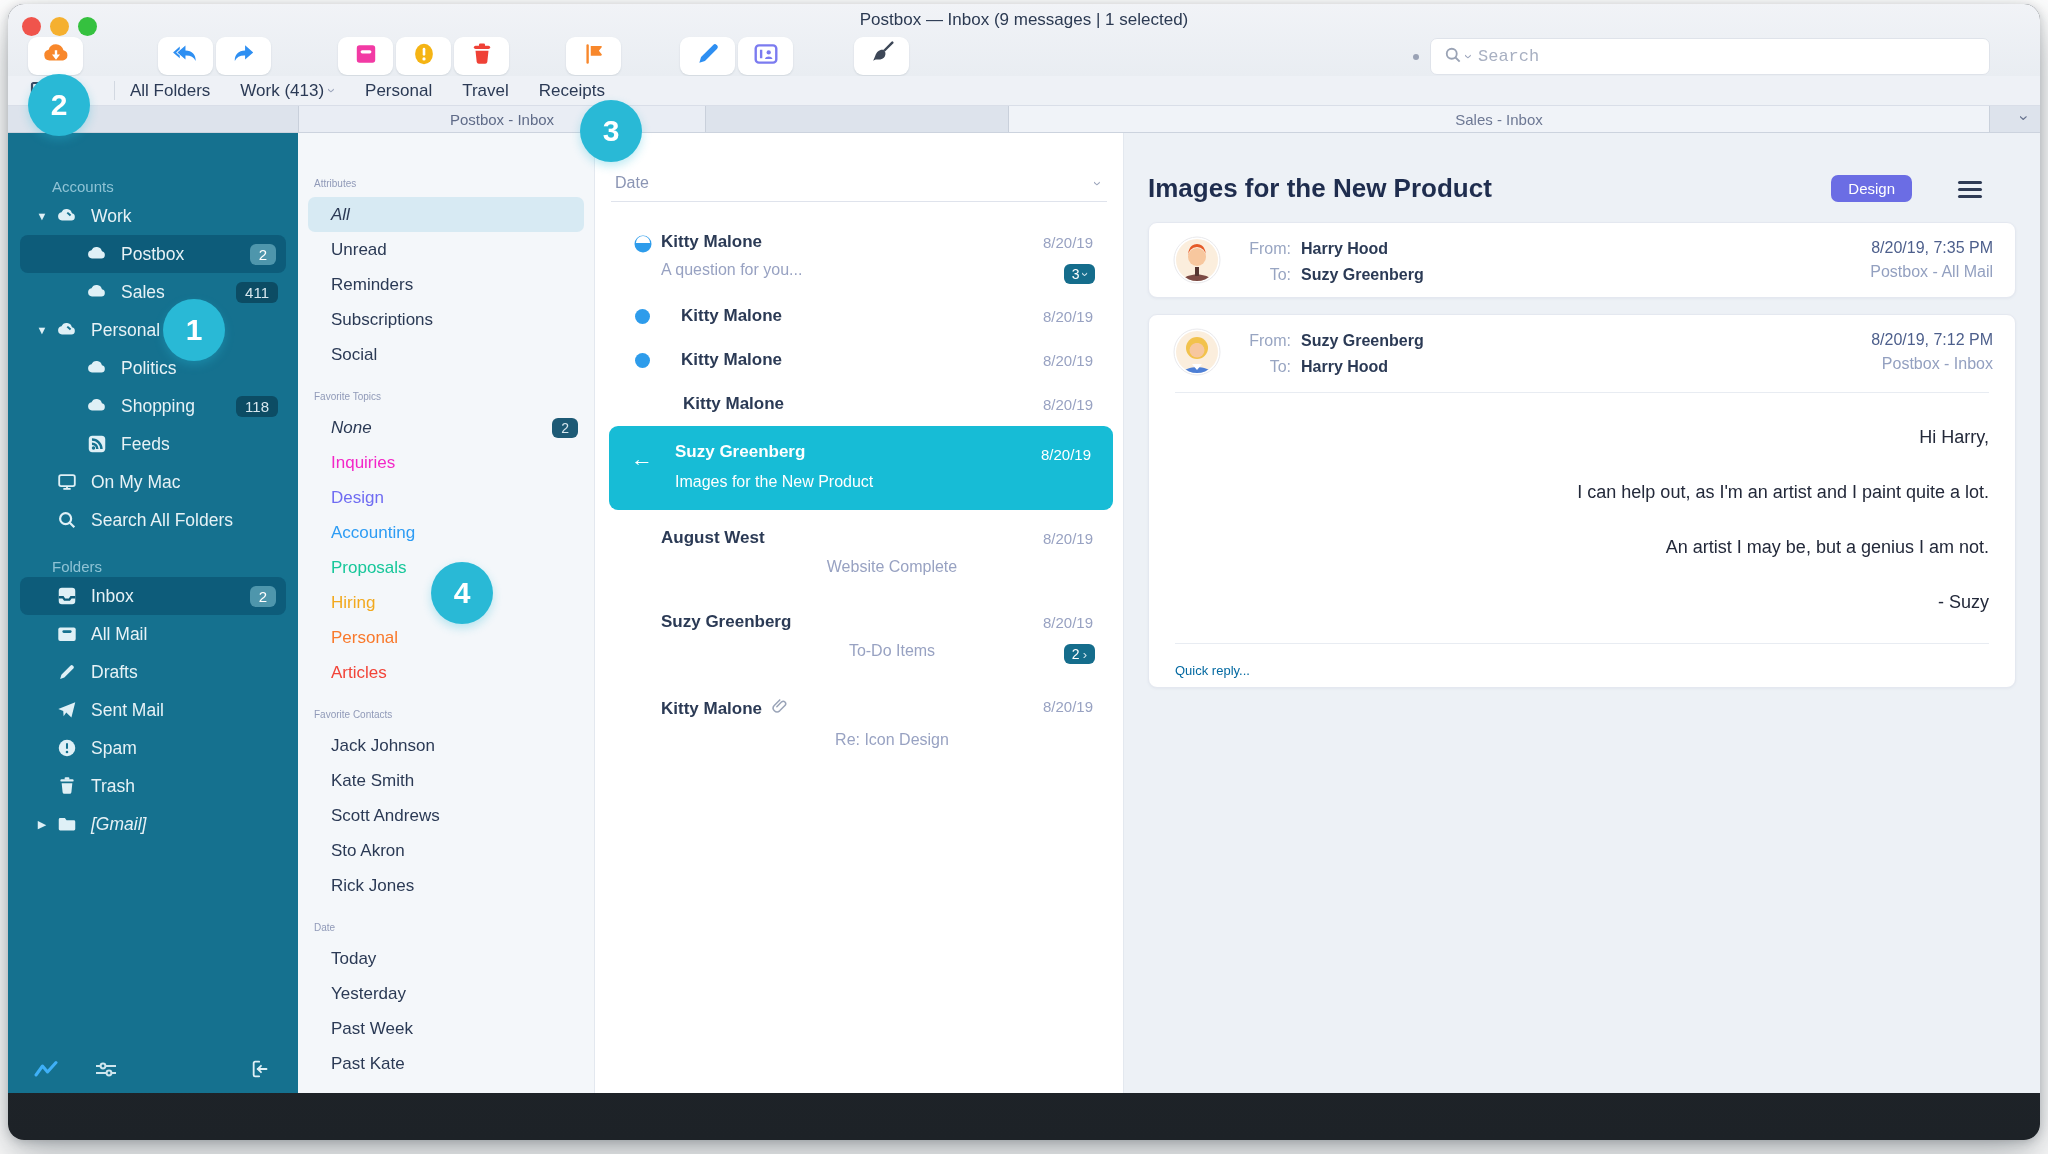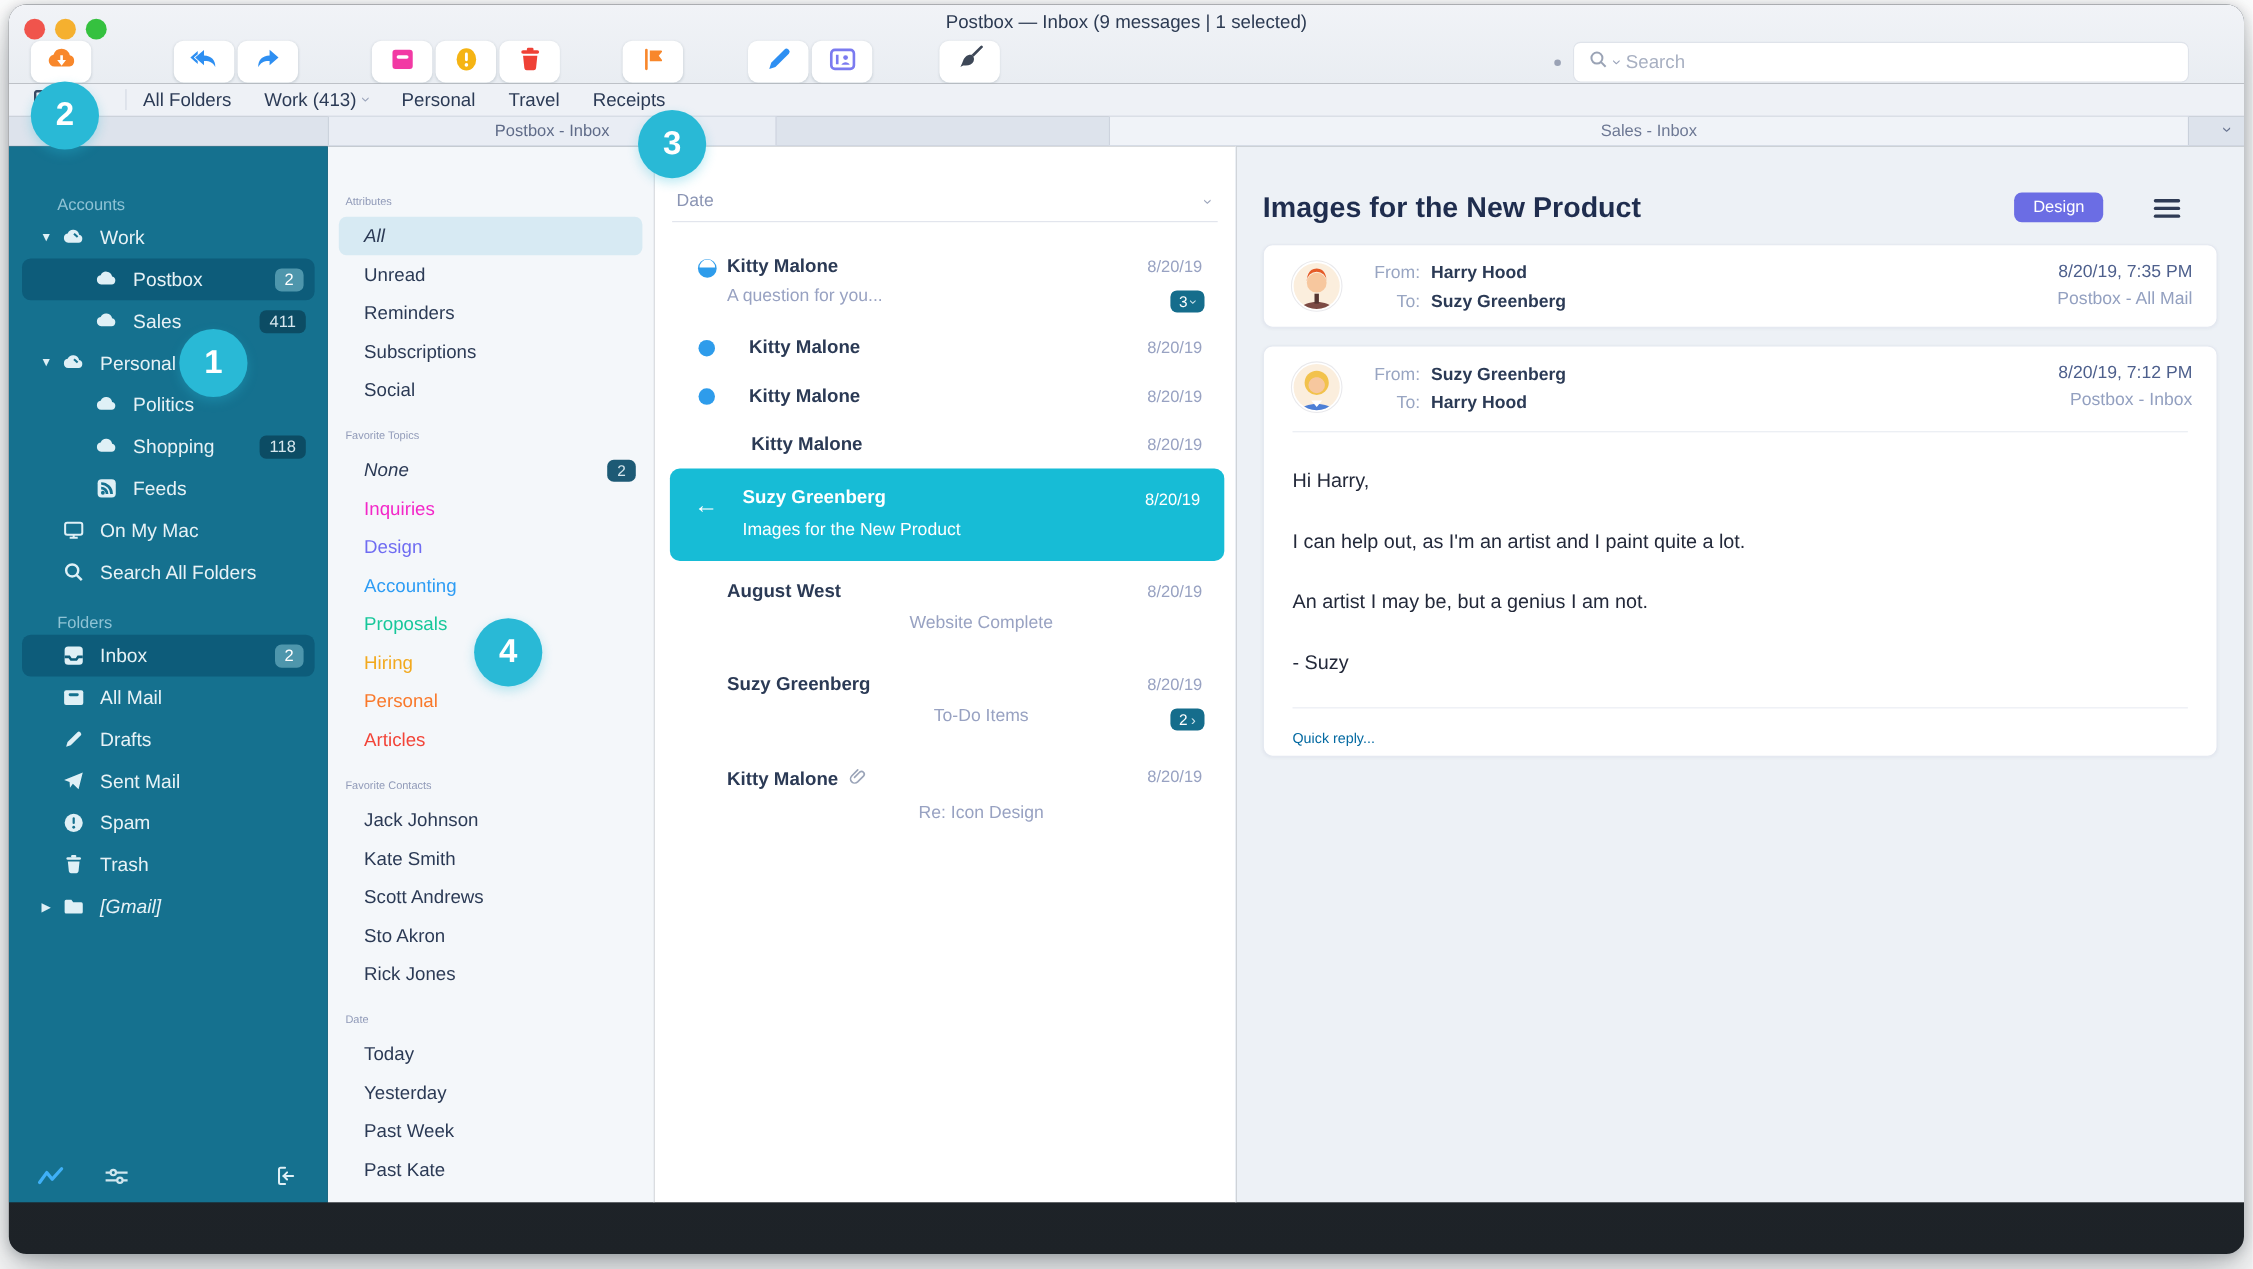--- a/index.html
+++ b/index.html
@@ -12,21 +12,21 @@
   .wintitle { position:absolute; top:6px; left:0; right:0; text-align:center; font-size:17px; color:#2c3a52; font-weight:500; }
   .lights { position:absolute; left:14px; top:13px; display:flex; gap:9px; }
   .light { width:19px; height:19px; border-radius:50%; }
   .l-red{background:#f0544c;} .l-yel{background:#f5b02f;} .l-grn{background:#35c13f;}
   .tbgroup { position:absolute; top:33px; display:flex; gap:3px; }
   .tbtn { width:55px; height:38px; background:#fff; border-radius:9px; display:flex; align-items:center; justify-content:center;
           box-shadow:0 1px 2px rgba(60,75,95,.14); }
   .searchwrap { position:absolute; right:50px; top:34px; display:flex; align-items:center; gap:11px; }
   .searchdot { width:6px; height:6px; border-radius:50%; background:#9aa2b5; }
   .searchbox { width:560px; height:37px; background:#fff; border:1px solid #dfe3ea; border-radius:7px; display:flex; align-items:center; padding:0 12px; gap:4px; }
-  .searchbox input { border:none; outline:none; flex:1; font-size:17px; color:#1d4ed8; font-family:Liberation Sans, sans-serif; background:transparent; }
+  .searchbox input { border:none; outline:none; flex:1; font-size:17px; color:#1d4ed8; font-family:Liberation Mono, monospace; background:transparent; }
   .searchbox input::placeholder { color:#a8b0c2; }
   .chev { display:inline-block; color:#9aa3ba; font-size:15px; transform:rotate(90deg); line-height:1; }
   .chev.right { transform:none; }
   
   .folderbar { height:30px; flex:none; background:#eef1f6; border-bottom:1px solid #d9dee8; position:relative; display:flex; align-items:center; }
   .fb-exit { position:absolute; left:20px; top:3px; }
   .fb-sep { position:absolute; left:106px; top:5px; bottom:5px; width:1px; background:#d2d8e1; }
   .ftabs { display:flex; gap:30px; margin-left:122px; font-size:17px; color:#2b3a55; }
   .ftab { display:flex; align-items:center; gap:6px; }
   
@@ -106,21 +106,21 @@
   .avatar { width:48px; height:48px; margin-right:18px; flex:none; }
   .crows, .cright { display:flex; flex-direction:column; gap:6px; padding-top:3px; }
   .crow { display:flex; font-size:16px; line-height:20px; }
   .clabel { width:52px; text-align:right; color:#98a5c2; margin-right:10px; flex:none; }
   .cname { color:#2b3a55; font-weight:700; }
   .cright { margin-left:auto; text-align:right; }
   .cdt { color:#4d5f8c; font-size:16px; }
   .cfold { color:#93a0c0; font-size:16px; }
   .cdivider { border-bottom:1px solid #e8ecf2; margin:15px 26px 0 26px; }
   .cbody { padding:0 26px; font-size:18px; color:#23293a; }
-  .cbody p { margin:34px 0 0 0; }
+  .cbody p { margin:34px 0 0 0;text-align:right; }
   .qdiv { border-bottom:1px solid #e8ecf2; margin:30px 26px 0 26px; }
   .qreply { padding:19px 26px 0; font-size:13px; color:#0369a1; }
   
   .ann { position:absolute; width:62px; height:62px; border-radius:50%; background:#29b9d6; color:#fff; font-size:30px; font-weight:700;
          display:flex; align-items:center; justify-content:center; z-index:50; box-shadow:0 4px 10px rgba(41,185,214,.30); }
   .ann1{left:155px; top:295px;} .ann2{left:20px; top:70px;} .ann3{left:572px; top:96px;} .ann4{left:423px; top:558px;}
 </style>
 </head>
 <body>
 

